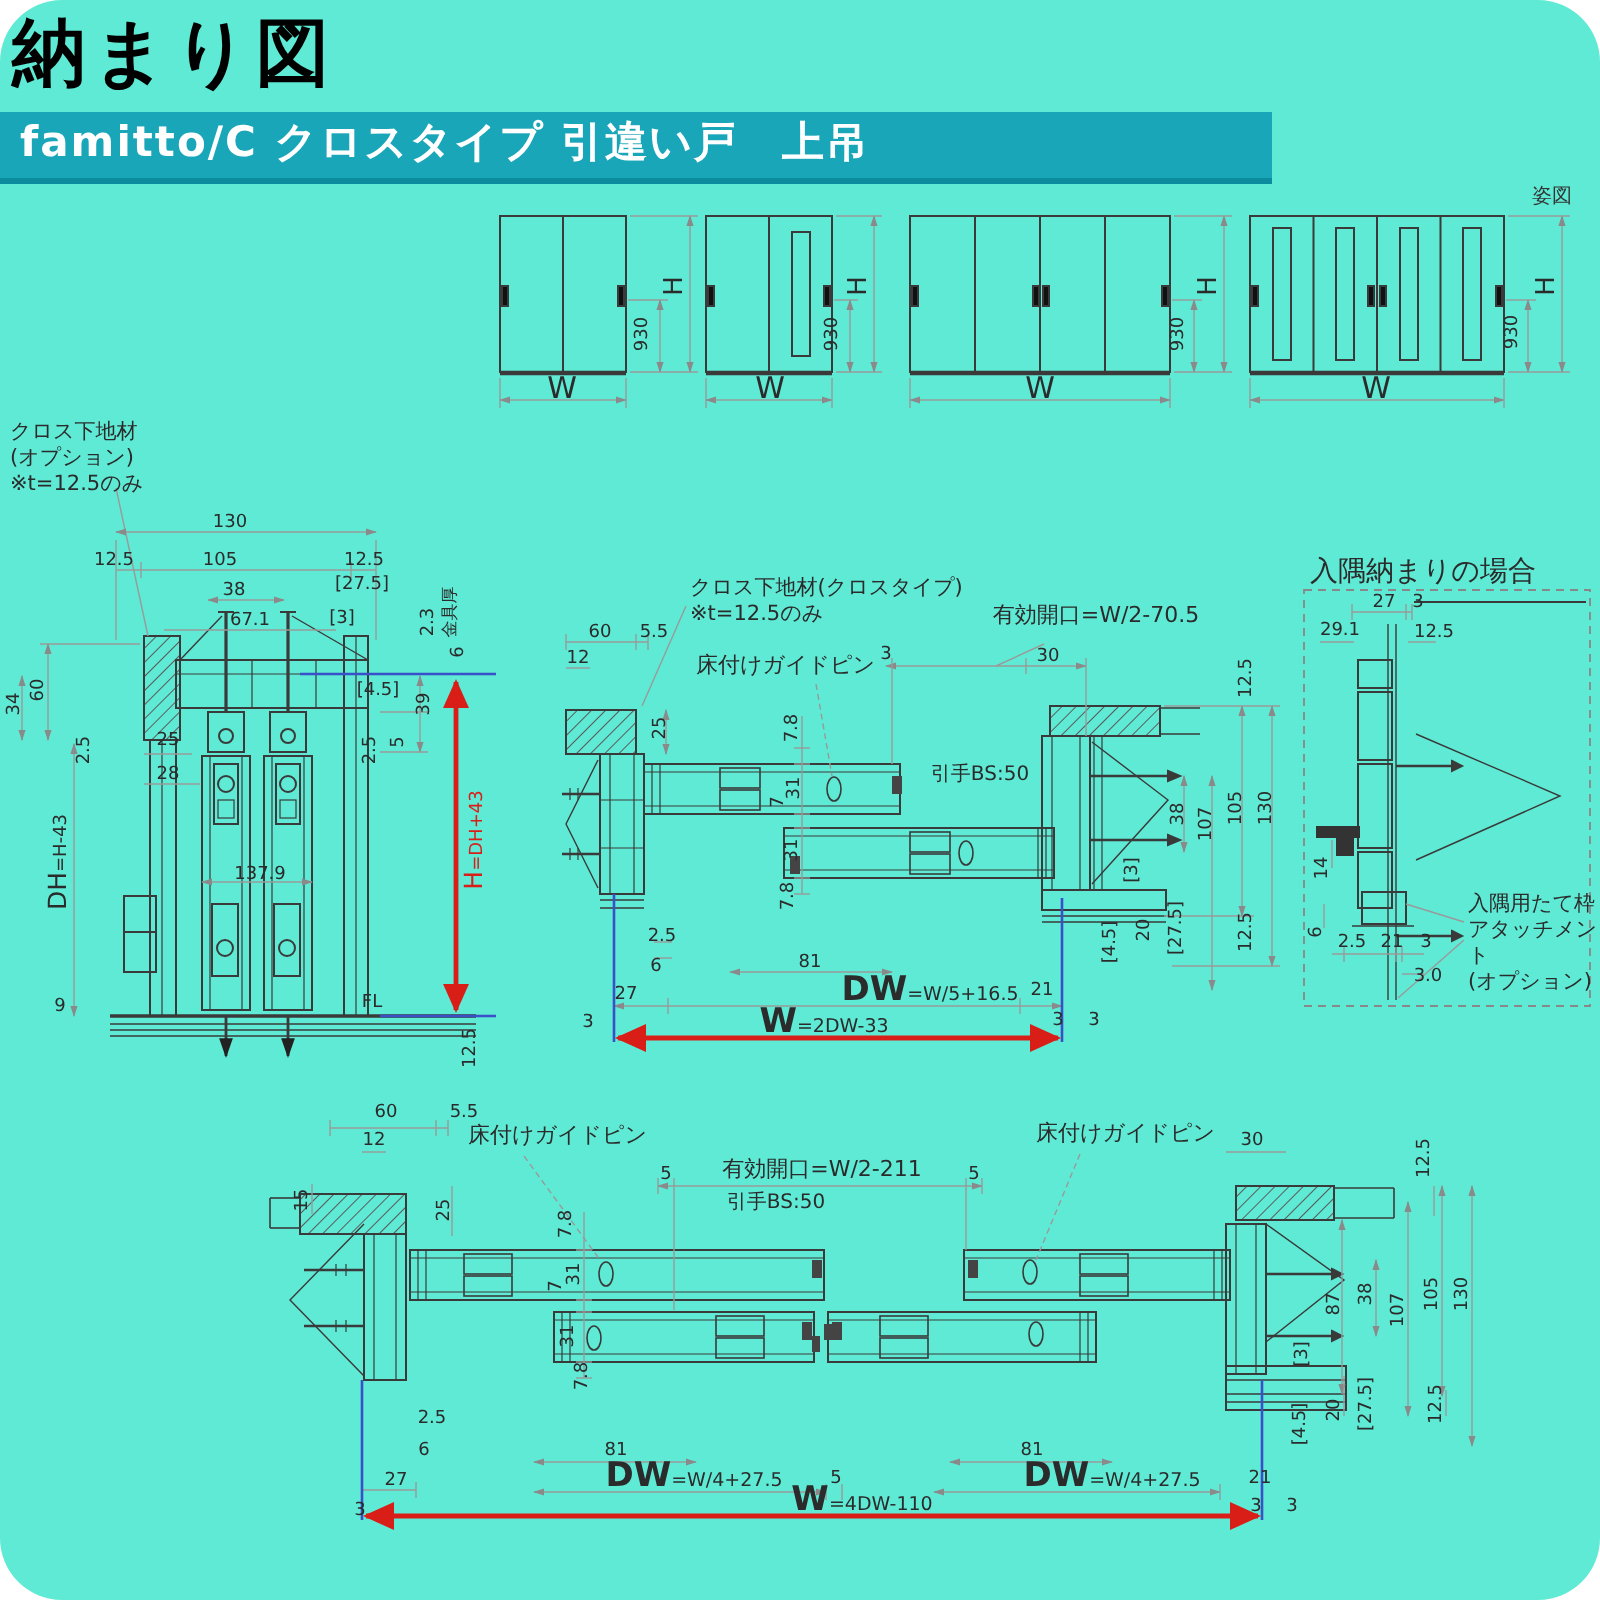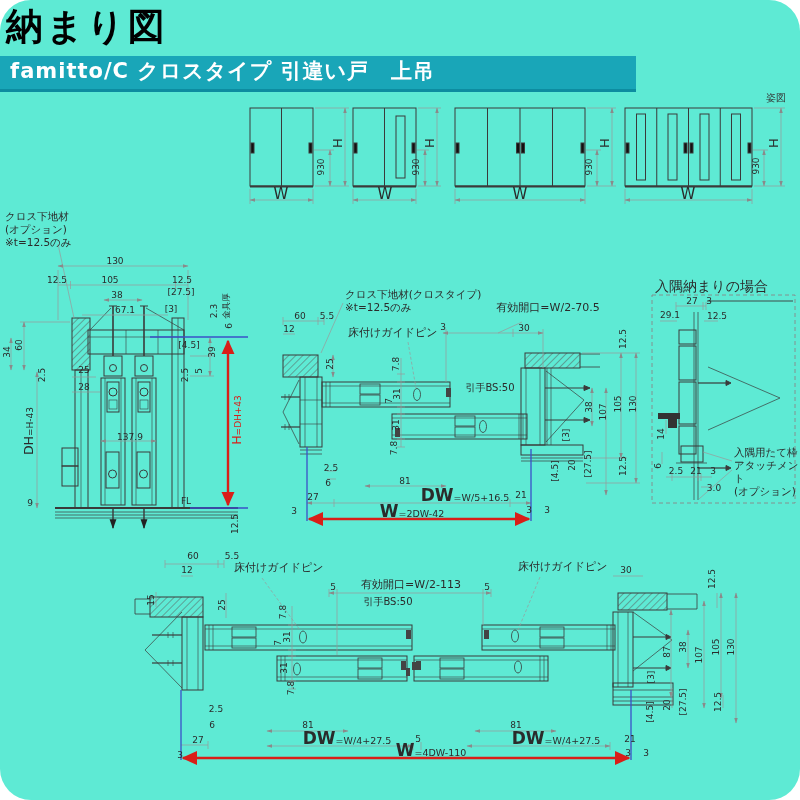--- a/index.html
+++ b/index.html
@@ -511,21 +511,21 @@
 <span class="lb v" style="left:619px;top:404px">105</span>
 <span class="lb v" style="left:634px;top:404px">130</span>
 <span class="lb v" style="left:567px;top:435px">[3]</span>
 <span class="lb v" style="left:556px;top:471px">[4.5]</span>
 <span class="lb v" style="left:573px;top:465px">20</span>
 <span class="lb v" style="left:589px;top:464px">[27.5]</span>
 <span class="lb v" style="left:624px;top:466px">12.5</span>
 <span class="lb" style="left:405px;top:482px">81</span>
 <span class="lb f" style="left:465px;top:496px"><b>DW</b><i>=W/5+16.5</i></span>
 <span class="lb" style="left:521px;top:496px">21</span>
-<span class="lb f" style="left:412px;top:512px"><b>W</b><i>=2DW-42</i></span>
+<span class="lb f" style="left:412px;top:512px"><b>W</b><i>=2DW-33</i></span>
 <span class="lb" style="left:529px;top:511px">3</span>
 <span class="lb" style="left:547px;top:511px">3</span>
 <span class="lb" style="left:331px;top:469px">2.5</span>
 <span class="lb" style="left:328px;top:484px">6</span>
 <span class="lb" style="left:313px;top:498px">27</span>
 <span class="lb" style="left:294px;top:512px">3</span>
 
 <div class="ln" style="left:655px;top:278px;font-size:14px">入隅納まりの場合</div>
 <span class="lb" style="left:692px;top:302px">27</span>
 <span class="lb" style="left:709px;top:302px">3</span>
@@ -542,21 +542,21 @@
 (オプション)</div>
 
 <span class="lb" style="left:193px;top:557px">60</span>
 <span class="lb" style="left:232px;top:557px">5.5</span>
 <span class="lb" style="left:187px;top:571px">12</span>
 <span class="lb v" style="left:152px;top:600px">15</span>
 <span class="lb v" style="left:223px;top:605px">25</span>
 <div class="ln" style="left:234px;top:561px;font-size:11px">床付けガイドピン</div>
 <div class="ln" style="left:518px;top:560px;font-size:11px">床付けガイドピン</div>
 <span class="lb" style="left:333px;top:588px">5</span>
-<span class="lb" style="left:411px;top:585px;font-size:11px">有効開口=W/2-113</span>
+<span class="lb" style="left:411px;top:585px;font-size:11px">有効開口=W/2-211</span>
 <span class="lb" style="left:487px;top:588px">5</span>
 <span class="lb" style="left:388px;top:602px;font-size:10px">引手BS:50</span>
 <span class="lb" style="left:626px;top:571px">30</span>
 <span class="lb v" style="left:713px;top:579px">12.5</span>
 <span class="lb v" style="left:284px;top:612px">7.8</span>
 <span class="lb v" style="left:288px;top:637px">31</span>
 <span class="lb v" style="left:279px;top:643px">7</span>
 <span class="lb v" style="left:285px;top:668px">31</span>
 <span class="lb v" style="left:292px;top:688px">7.8</span>
 <span class="lb v" style="left:668px;top:652px">87</span>

